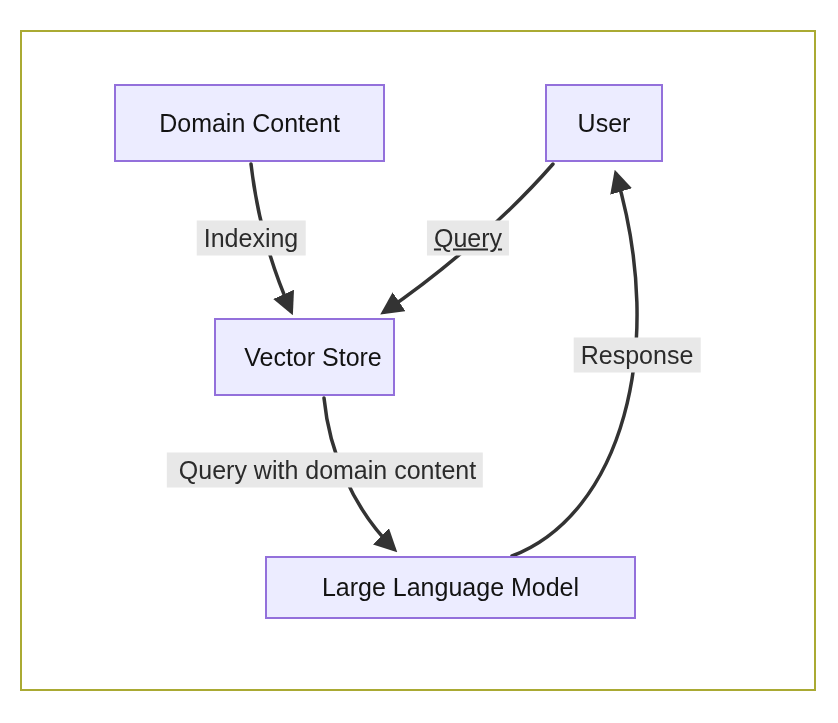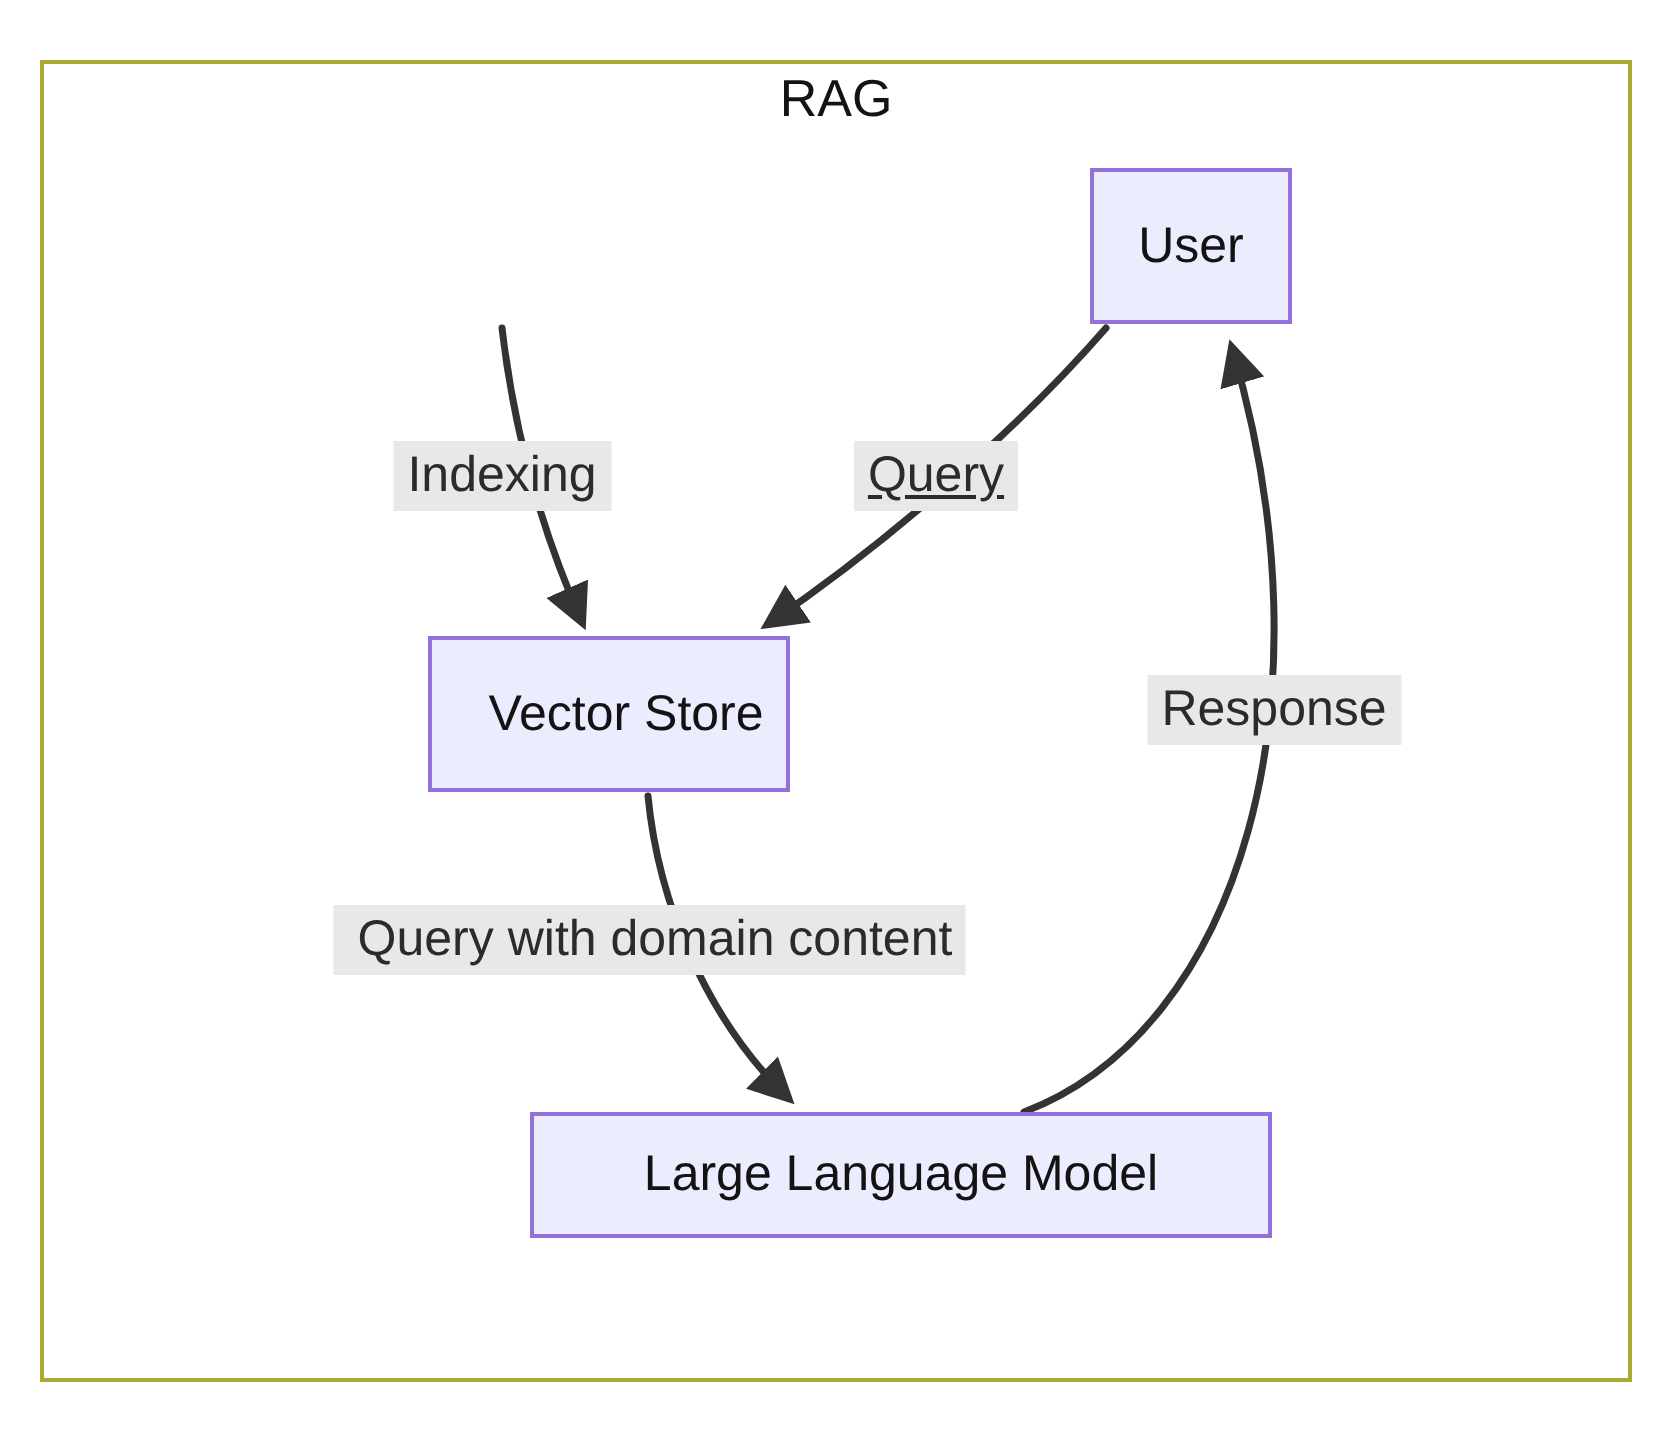--- a/index.html
+++ b/index.html
@@ -58,21 +58,21 @@
     align-items: center;
     justify-content: center;
     background: var(--node-fill, #ECECFF);
     border: 2px solid var(--node-border, #9370DB);
     box-sizing: border-box;
     font-size: 25px;
     color: #131313;
     white-space: nowrap;
   }
   .node.domain-content { left: 114px; top: 84px;  width: 271px; height: 78px; }
-  .node.user           { left: 545px; top: 84px;  width: 101px; height: 78px; }
+  .node.user           { left: 545px; top: 84px;  width: 118px; height: 78px; }
   .node.vector-store   { left: 214px; top: 318px; width: 181px; height: 78px; padding-left: 17px; }
   .node.llm            { left: 265px; top: 556px; width: 371px; height: 63px; text-align: center; }
   .edge-label {
     position: absolute;
     transform: translate(-50%, -50%);
     background: var(--label-bg, #e8e8e8);
     padding: 3px 7px;
     font-size: 25px;
     color: #2b2b2b;
     white-space: nowrap;
@@ -82,34 +82,34 @@
   .edge-label.query-dc  { left: 325px; top: 470px; padding-left: 12px; }
   .edge-label.response  { left: 637px; top: 355px; }
 </style>
 </head>
 <body>
 
 <div class="canvas">
 
   <div class="cluster"></div>
 
-  <div class="diagram-title">RAG</div>
 
   <svg class="edges" viewBox="0 0 838 723" xmlns="http://www.w3.org/2000/svg">
     <defs>
       <marker id="arrowhead" viewBox="0 0 10 10" refX="8" refY="5" markerWidth="6.5" markerHeight="6.5" orient="auto">
         <path d="M 0 0 L 10 5 L 0 10 z"></path>
       </marker>
     </defs>
     <path class="edge" d="M 251 164 C 257 216, 271 266, 291 311" marker-end="url(#arrowhead)"></path>
     <path class="edge" d="M 553 164 C 506 218, 440 274, 384 312" marker-end="url(#arrowhead)"></path>
     <path class="edge" d="M 324 398 C 329 450, 352 508, 394 549" marker-end="url(#arrowhead)"></path>
     <path class="edge" d="M 512 556 C 620 515, 668 350, 616 174" marker-end="url(#arrowhead)"></path>
   </svg>
 
+  <div class="node domain-content">Domain Content</div>
   <div class="node user">User</div>
   <div class="node vector-store">Vector Store</div>
   <div class="node llm">Large Language Model</div>
 
   <div class="edge-label indexing">Indexing</div>
   <div class="edge-label query">Query</div>
   <div class="edge-label query-dc">Query with domain content</div>
   <div class="edge-label response">Response</div>
 
 </div>

